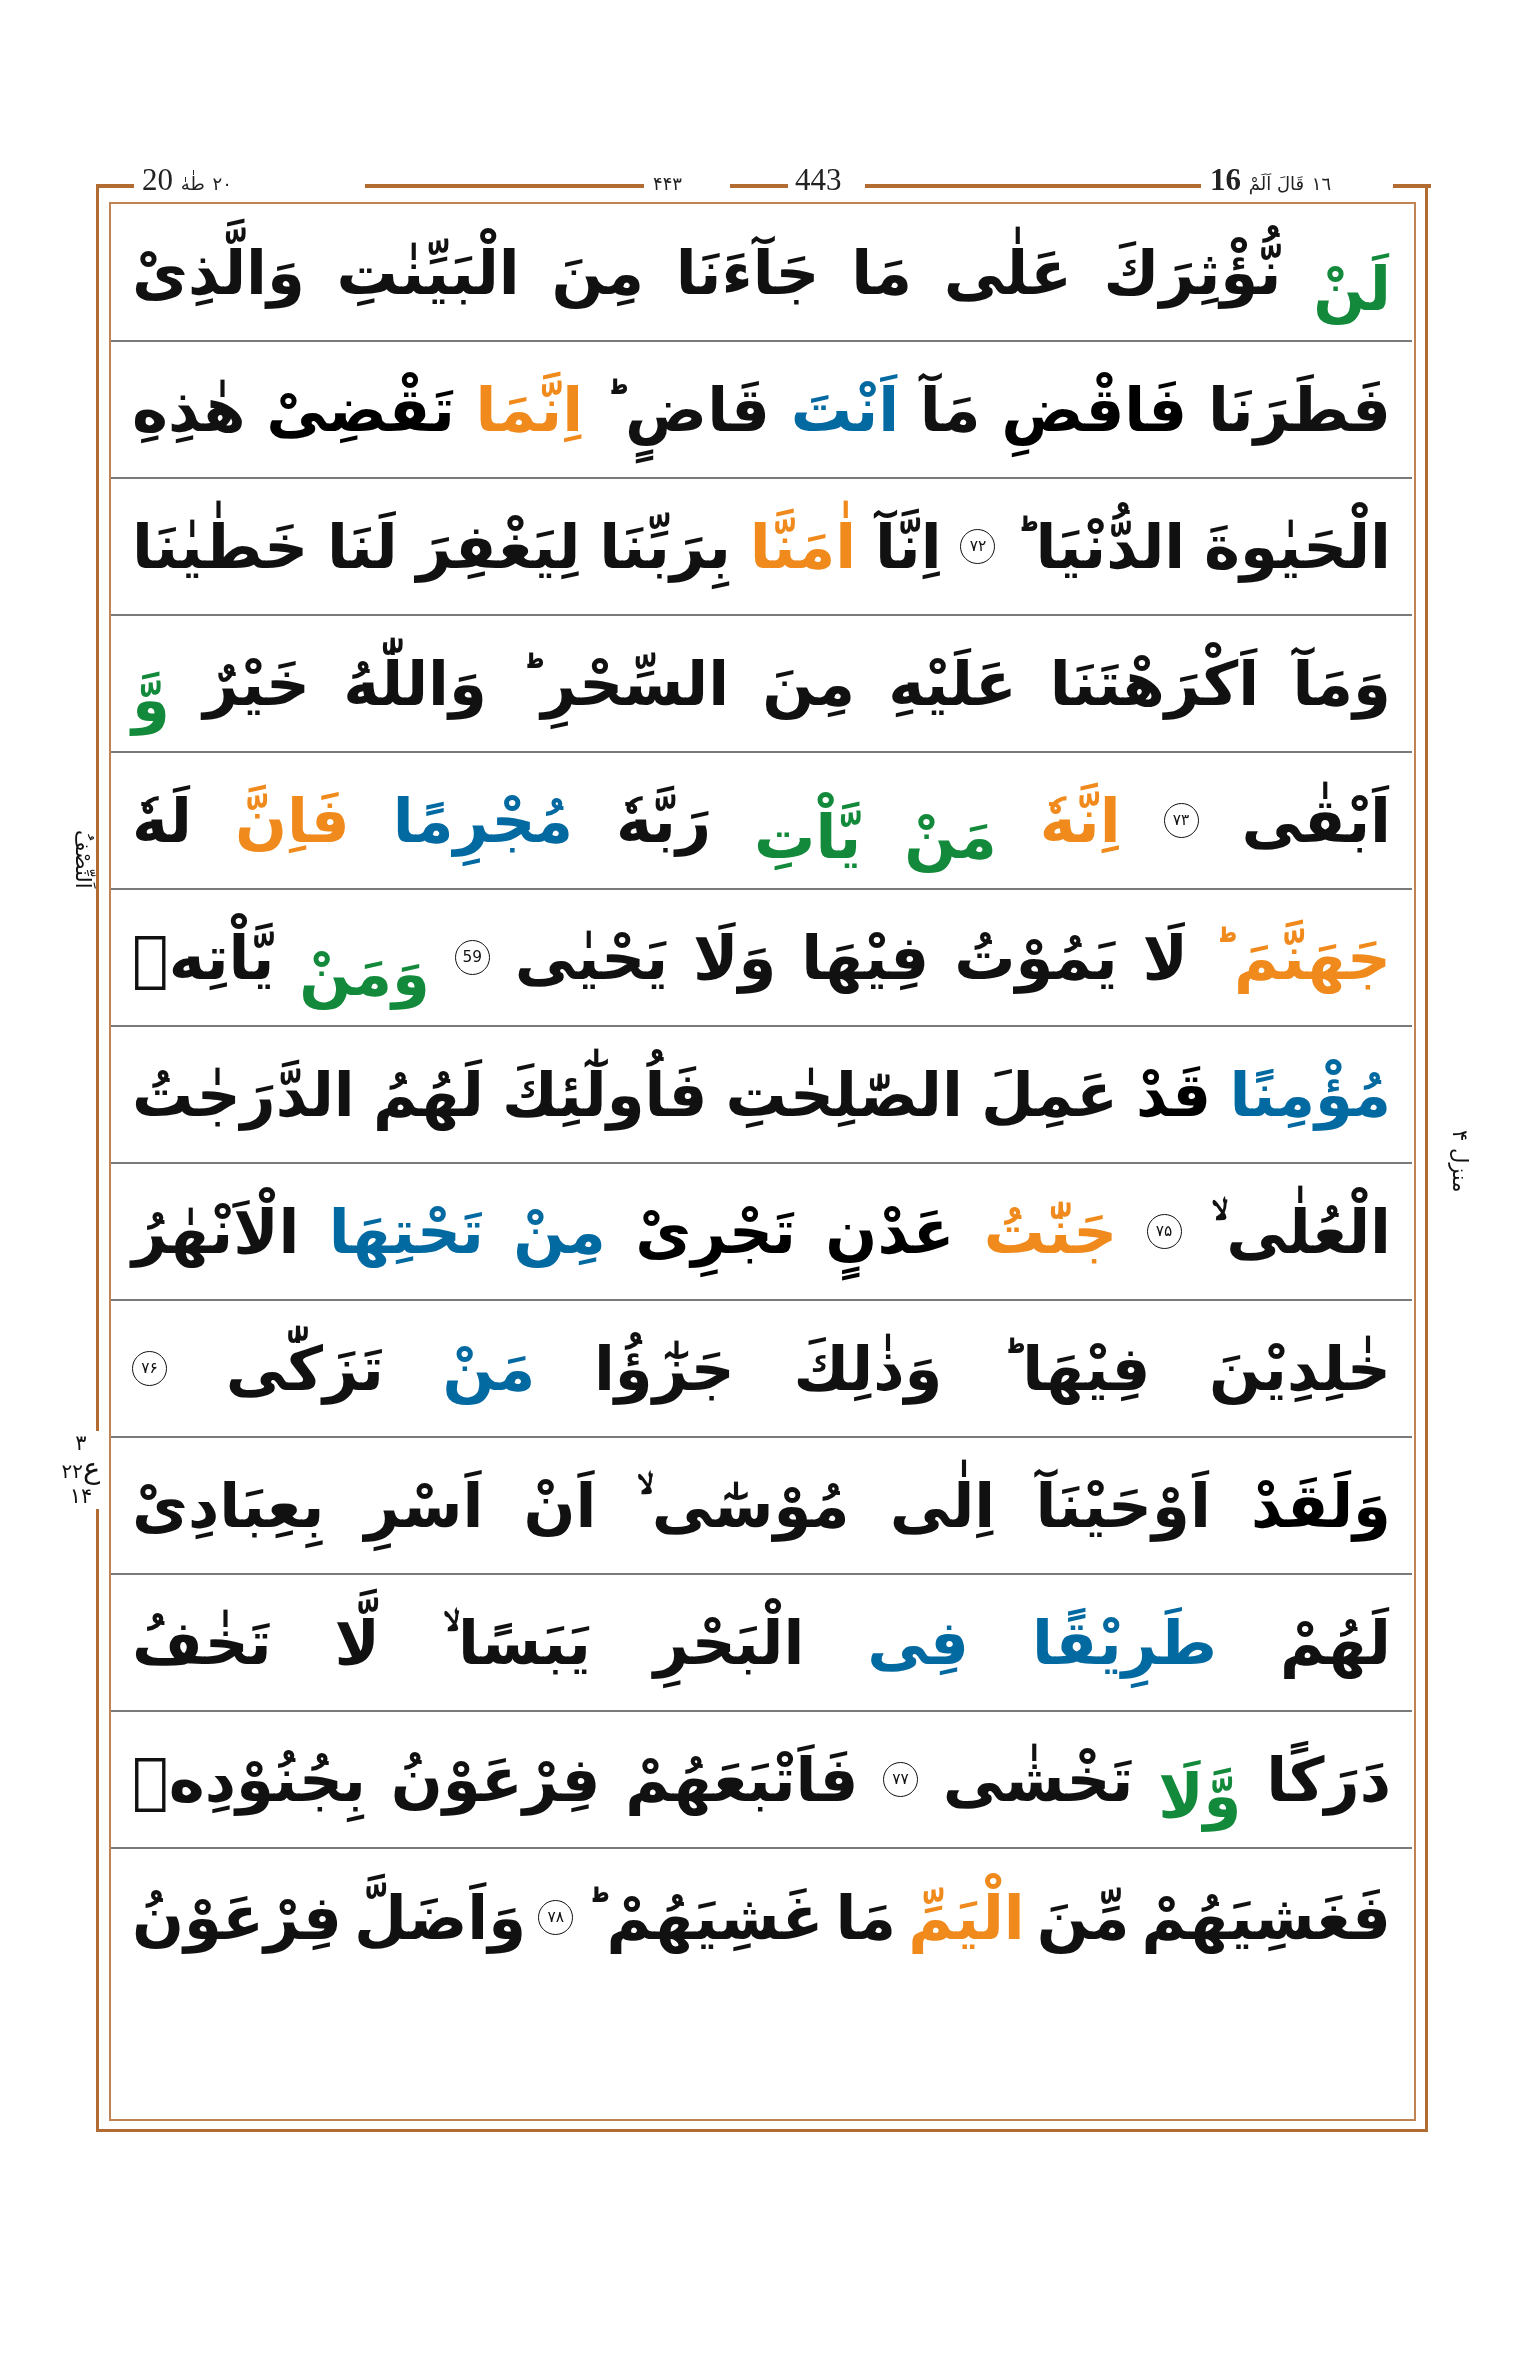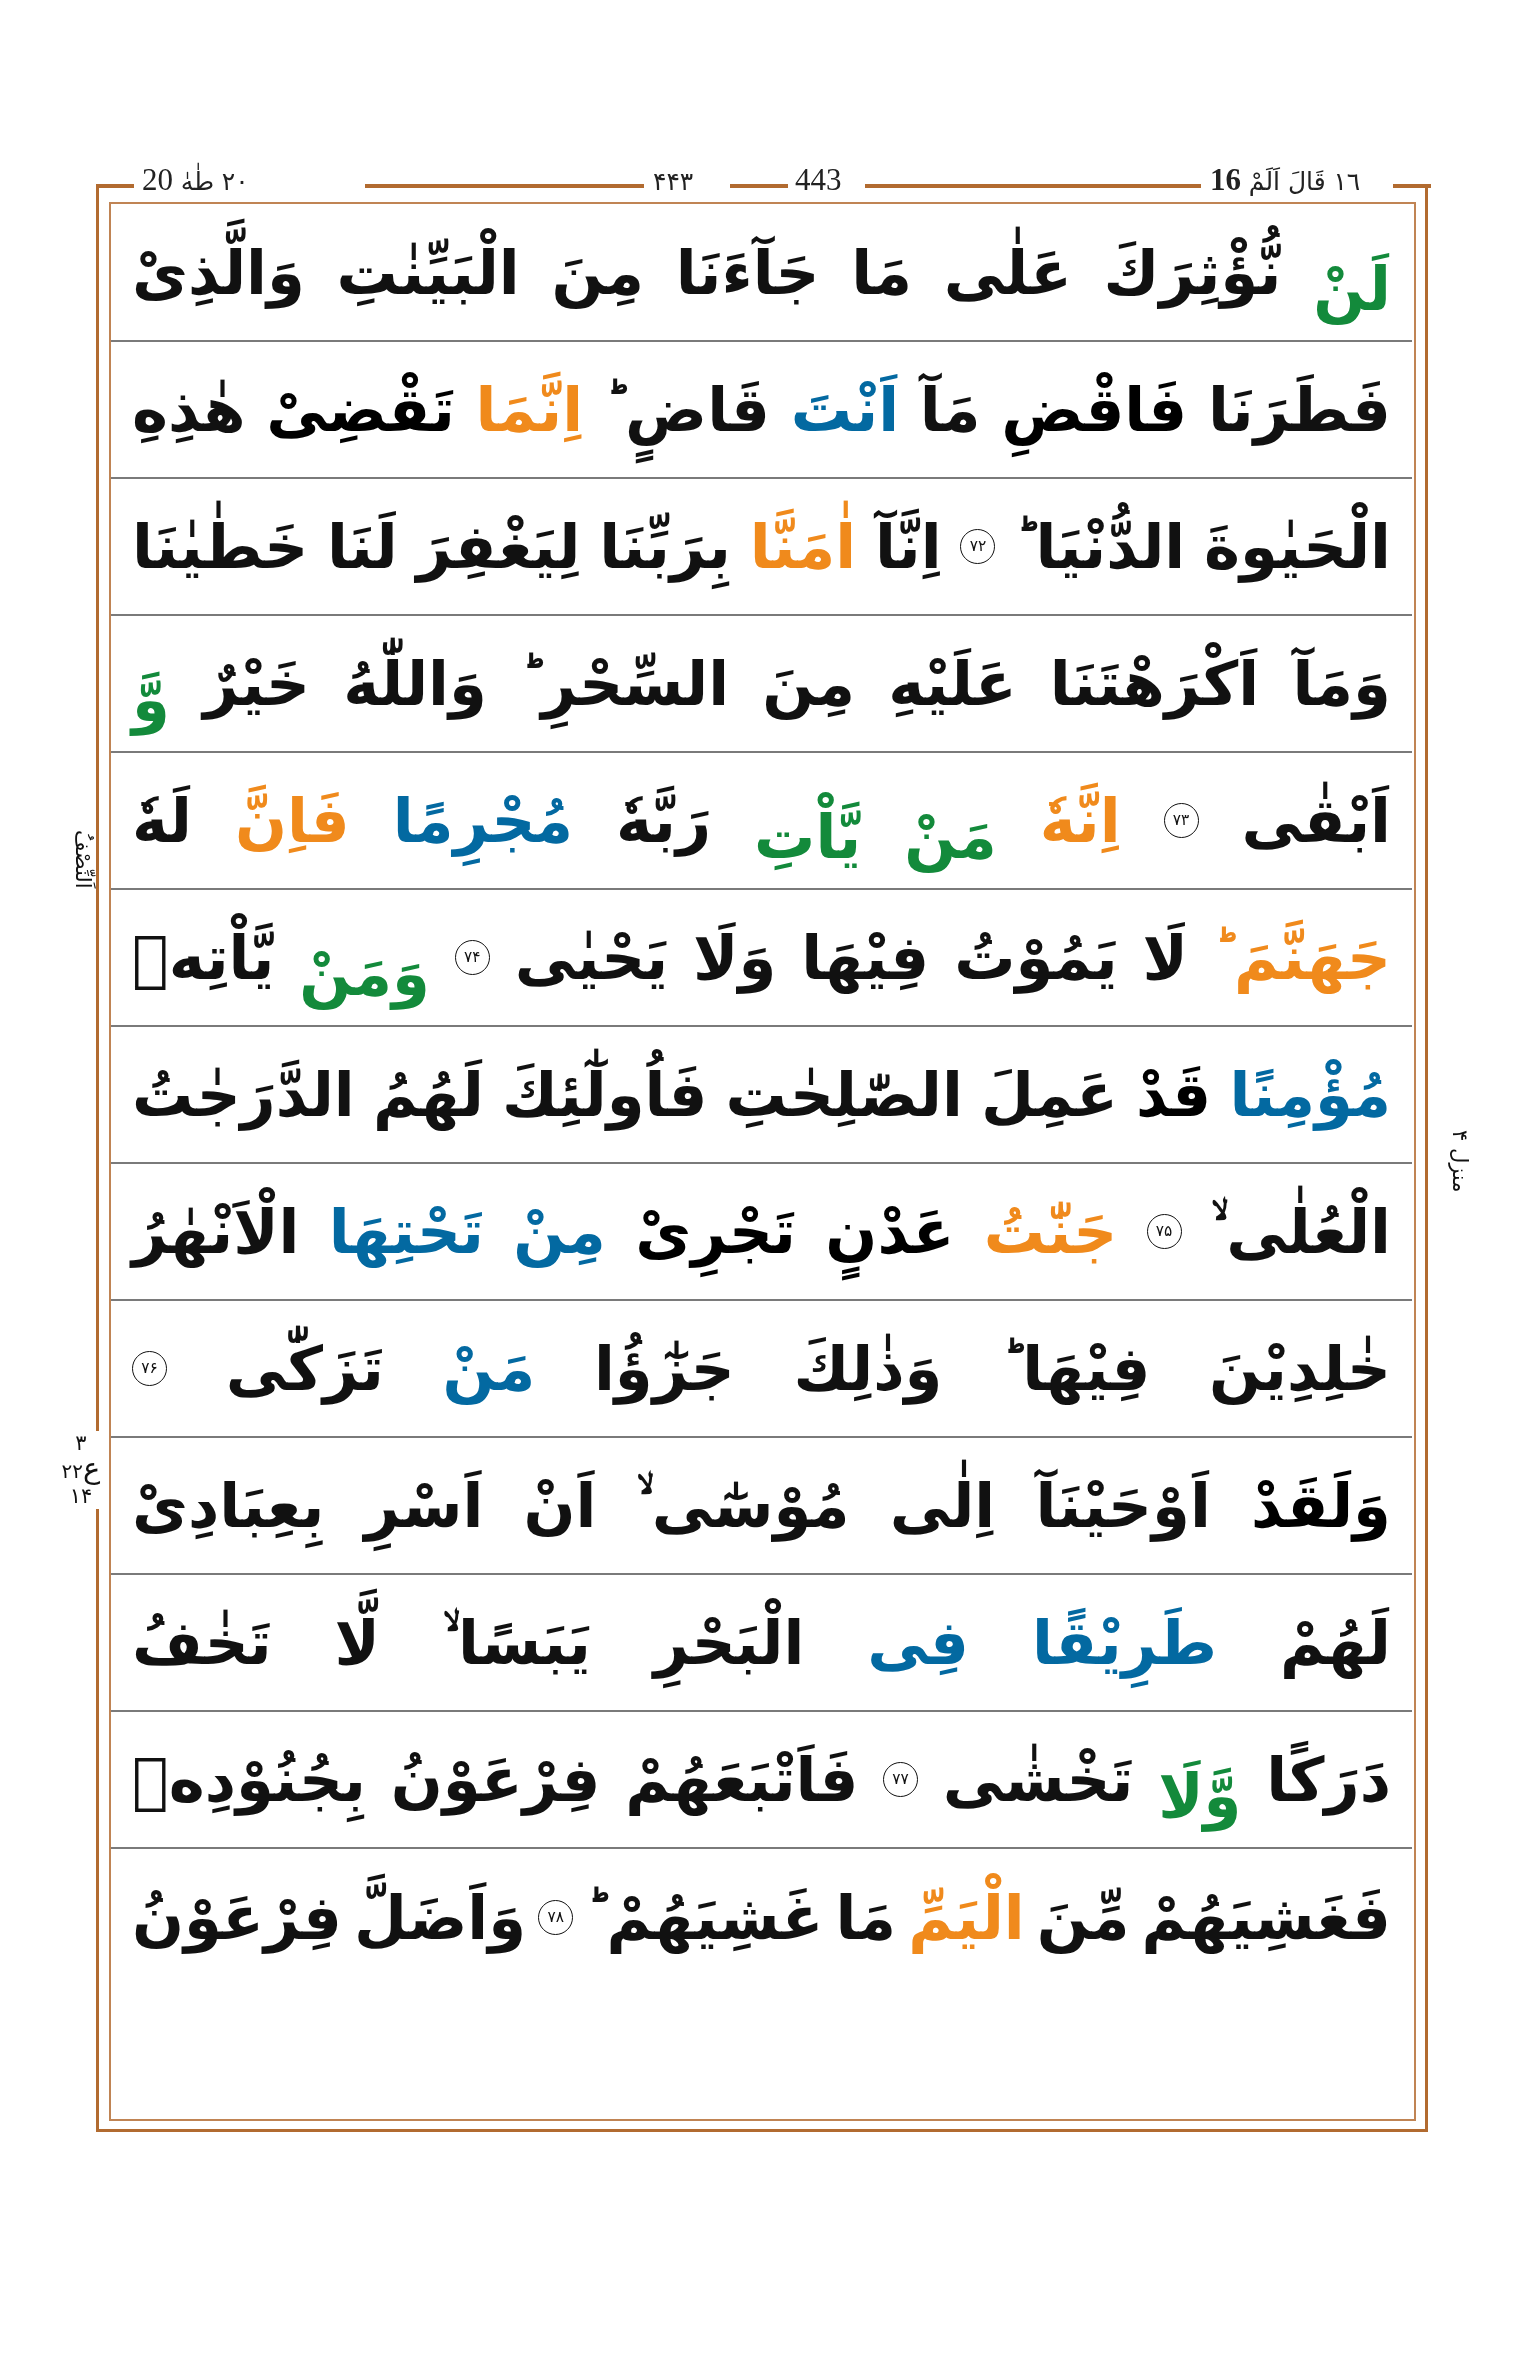--- a/index.html
+++ b/index.html
@@ -2,21 +2,21 @@
 <html><head>
   <meta charset="utf-8">
   <style>
     html, body { margin: 0; padding: 0; background: #ffffff; }
     body { width: 1537px; height: 2377px; position: relative; overflow: hidden; font-family: "DejaVu Sans", sans-serif; }
 
     
     .header { position: absolute; left: 96px; top: 161px; width: 1335px; height: 38px; }
     .hdr-line { position: absolute; top: 23px; height: 3.8px; background: #b26b30; }
     .hdr-text { position: absolute; top: 0; font-family: "Liberation Serif", serif; font-size: 31px; color: #222; line-height: 38px; white-space: nowrap; }
-    .hdr-ar { font-family: "DejaVu Sans", sans-serif; font-size: 25px; }
+    .hdr-ar { font-family: "DejaVu Sans", sans-serif; font-size: 18px; }
 
     
     .outer-frame { position: absolute; left: 96px; top: 188px; width: 1332px; height: 1944px;
       border: 3.8px solid #b26b30; border-top: none; box-sizing: border-box; }
     .inner-frame { position: absolute; left: 109px; top: 202px; width: 1307px; height: 1919px;
       border: 2.9px solid #c08454; box-sizing: border-box; background: #fff; }
 
     .lines { position: absolute; left: 111px; top: 205px; width: 1301px; height: 1913px; }
     .line { position: relative; height: 137px; box-sizing: border-box; border-bottom: 2.9px solid #7a7a7a;
       direction: rtl; display: flex; align-items: center; justify-content: space-between;
@@ -129,21 +129,21 @@
       <span class="word c-orange">فَاِنَّ</span>
       <span class="word">لَهٗ</span>
     </div>
     <div class="line">
       <span class="word c-orange">جَهَنَّمَ ؕ</span>
       <span class="word">لَا</span>
       <span class="word">يَمُوْتُ</span>
       <span class="word">فِيْهَا</span>
       <span class="word">وَلَا</span>
       <span class="word">يَحْيٰى</span>
-      <span class="ayah">۷۴</span>
+      <span class="ayah">59</span>
       <span class="word c-green">وَمَنْ</span>
       <span class="word">يَّاْتِهٖ</span>
     </div>
     <div class="line">
       <span class="word c-blue">مُؤْمِنًا</span>
       <span class="word c-red">قَدْ</span>
       <span class="word">عَمِلَ</span>
       <span class="word">الصّٰلِحٰتِ</span>
       <span class="word">فَاُولٰٓئِكَ</span>
       <span class="word">لَهُمُ</span>

